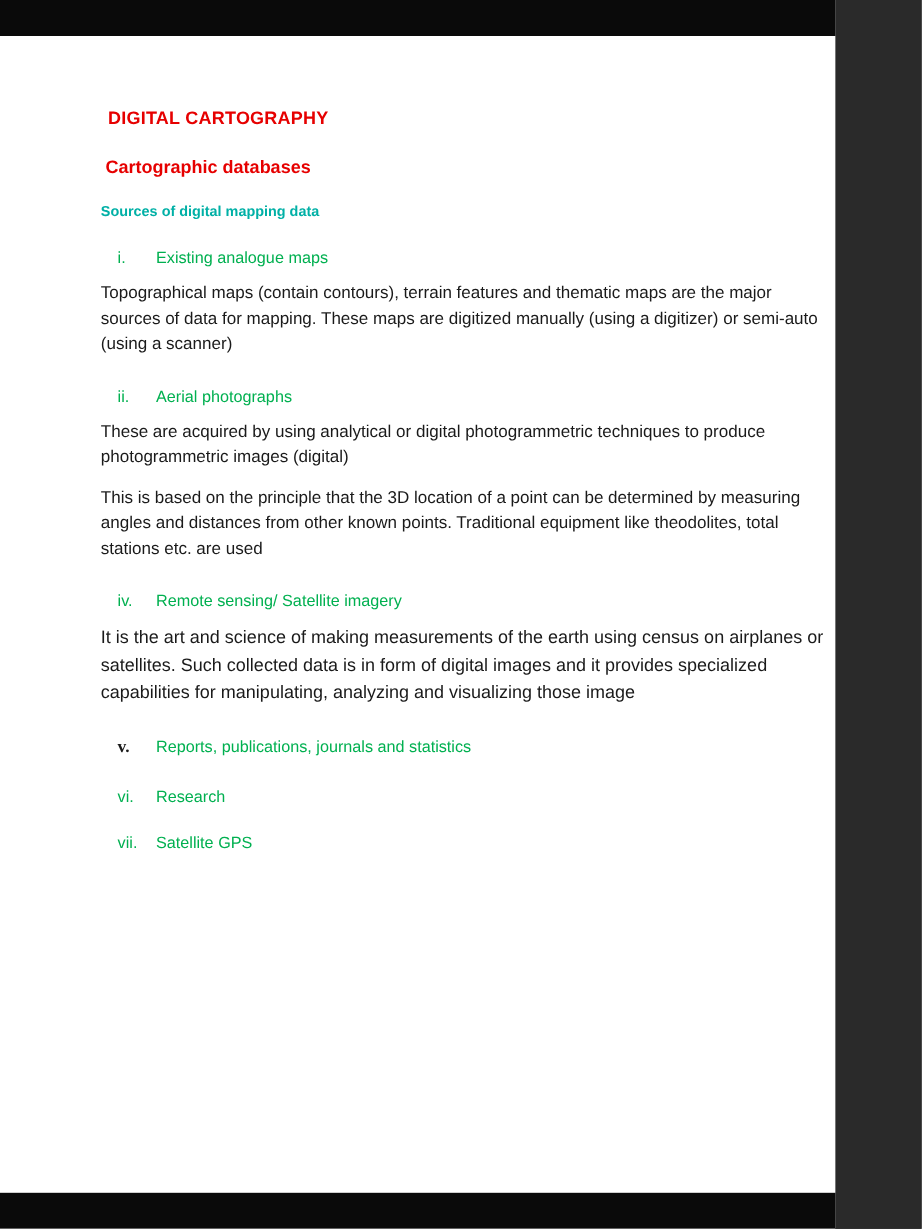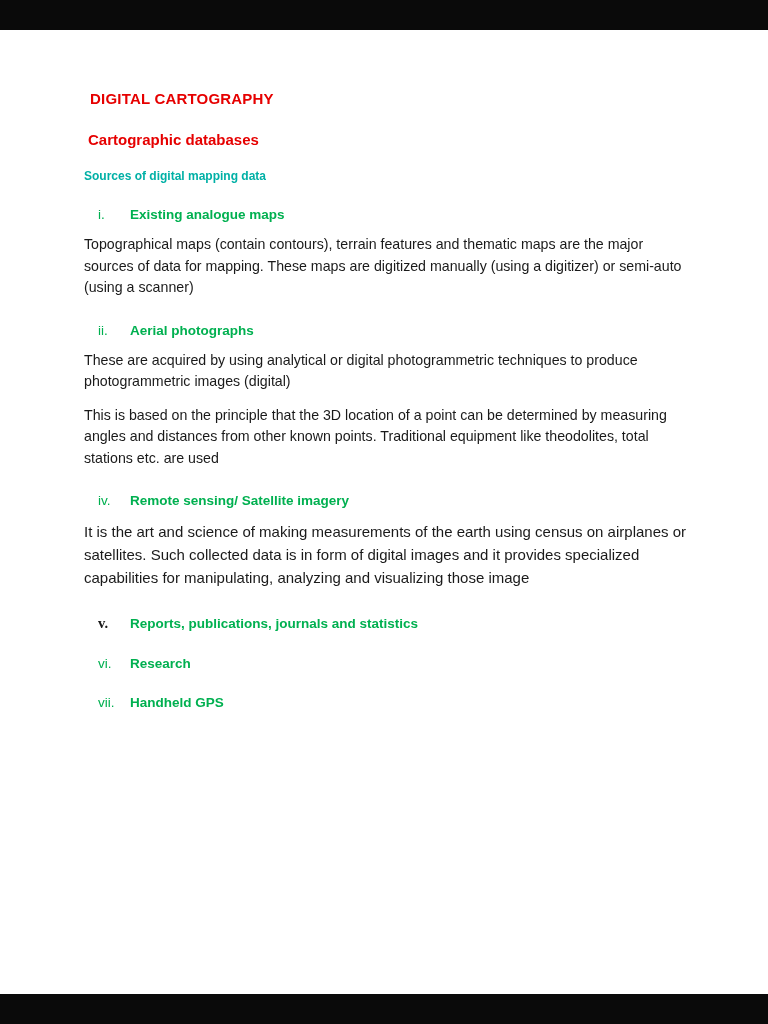--- a/index.html
+++ b/index.html
@@ -2,21 +2,21 @@
 <html><head>
 <meta charset="utf-8">
 <style>
   html, body {
     margin: 0;
     padding: 0;
     background: #2a2a2a;
   }
   .viewport {
     position: relative;
-    width: 768px;
+    width: 696px;
     height: 1024px;
     background: #ffffff;
     overflow: hidden;
     font-family: "Liberation Sans", sans-serif;
   }
   .bar {
     position: absolute;
     left: 0;
     width: 768px;
     background: #0a0a0a;
@@ -65,21 +65,21 @@
     display: inline-block;
     width: 32px;
     color: #00b050;
   }
   .item-heading .numeral.dark {
     color: #1a1a1a;
     font-family: "Liberation Serif", serif;
     font-weight: bold;
     font-size: 14.5px;
   }
-  .item-label { color: #00b050; font-weight: bold; }
+  .item-label { color: #00b050; }
 
   .item-body {
     margin: 12px 0 0 0;
     width: 602px;
     color: #1a1a1a;
     font-size: 14.2px;
     line-height: 21.5px;
   }
   .item-body.serif {
     font-family: Liberation Sans, sans-serif;
@@ -127,20 +127,20 @@
 
     <div class="item-heading tight-after">
       <span class="numeral dark">v.</span><span class="item-label">Reports, publications, journals and statistics</span>
     </div>
 
     <div class="item-heading">
       <span class="numeral">vi.</span><span class="item-label">Research</span>
     </div>
 
     <div class="item-heading">
-      <span class="numeral">vii.</span><span class="item-label">Handheld GPS</span>
+      <span class="numeral">vii.</span><span class="item-label">Satellite GPS</span>
     </div>
 
   </div>
 
   <div class="bar bar-bottom"></div>
 
 </div>
 
 </body></html>

